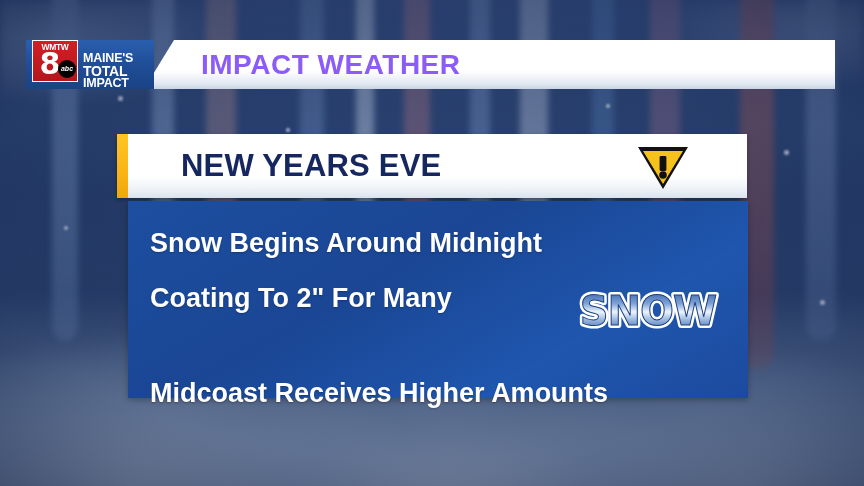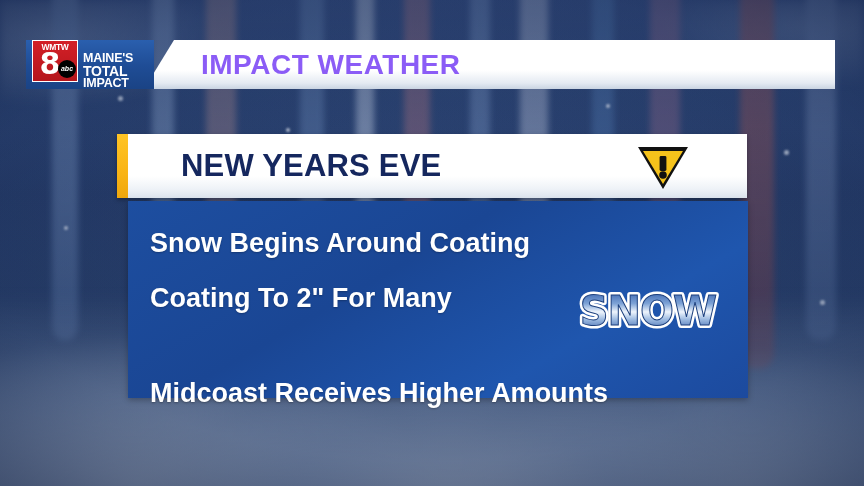--- a/index.html
+++ b/index.html
@@ -294,21 +294,21 @@
       <svg viewBox="0 0 56 48" width="56" height="48">
         <polygon points="3,4 53,4 28,46" fill="#111111"></polygon>
         <polygon points="8,8 48,8 28,41" fill="#f5c21b"></polygon>
         <rect x="24.6" y="13" width="6.8" height="15" rx="1.4" fill="#111111"></rect>
         <circle cx="28" cy="32" r="3.8" fill="#111111"></circle>
       </svg>
     </div>
   </div>
 
   <div class="panel">
-    <div class="panel-line pl1">Snow Begins Around Coating</div>
+    <div class="panel-line pl1">Snow Begins Around Midnight</div>
     <div class="panel-line pl2">Coating To 2" For Many</div>
     <div class="panel-line pl3">Midcoast Receives Higher Amounts</div>
 
     <div class="snow-mark">
       <svg viewBox="0 0 168 48" width="168" height="48">
         <defs>
           <linearGradient id="snowfill" x1="0" y1="0" x2="0" y2="1">
             <stop offset="0%" stop-color="#2a56a6"></stop>
             <stop offset="34%" stop-color="#7ea3d6"></stop>
             <stop offset="52%" stop-color="#eef4fc"></stop>

